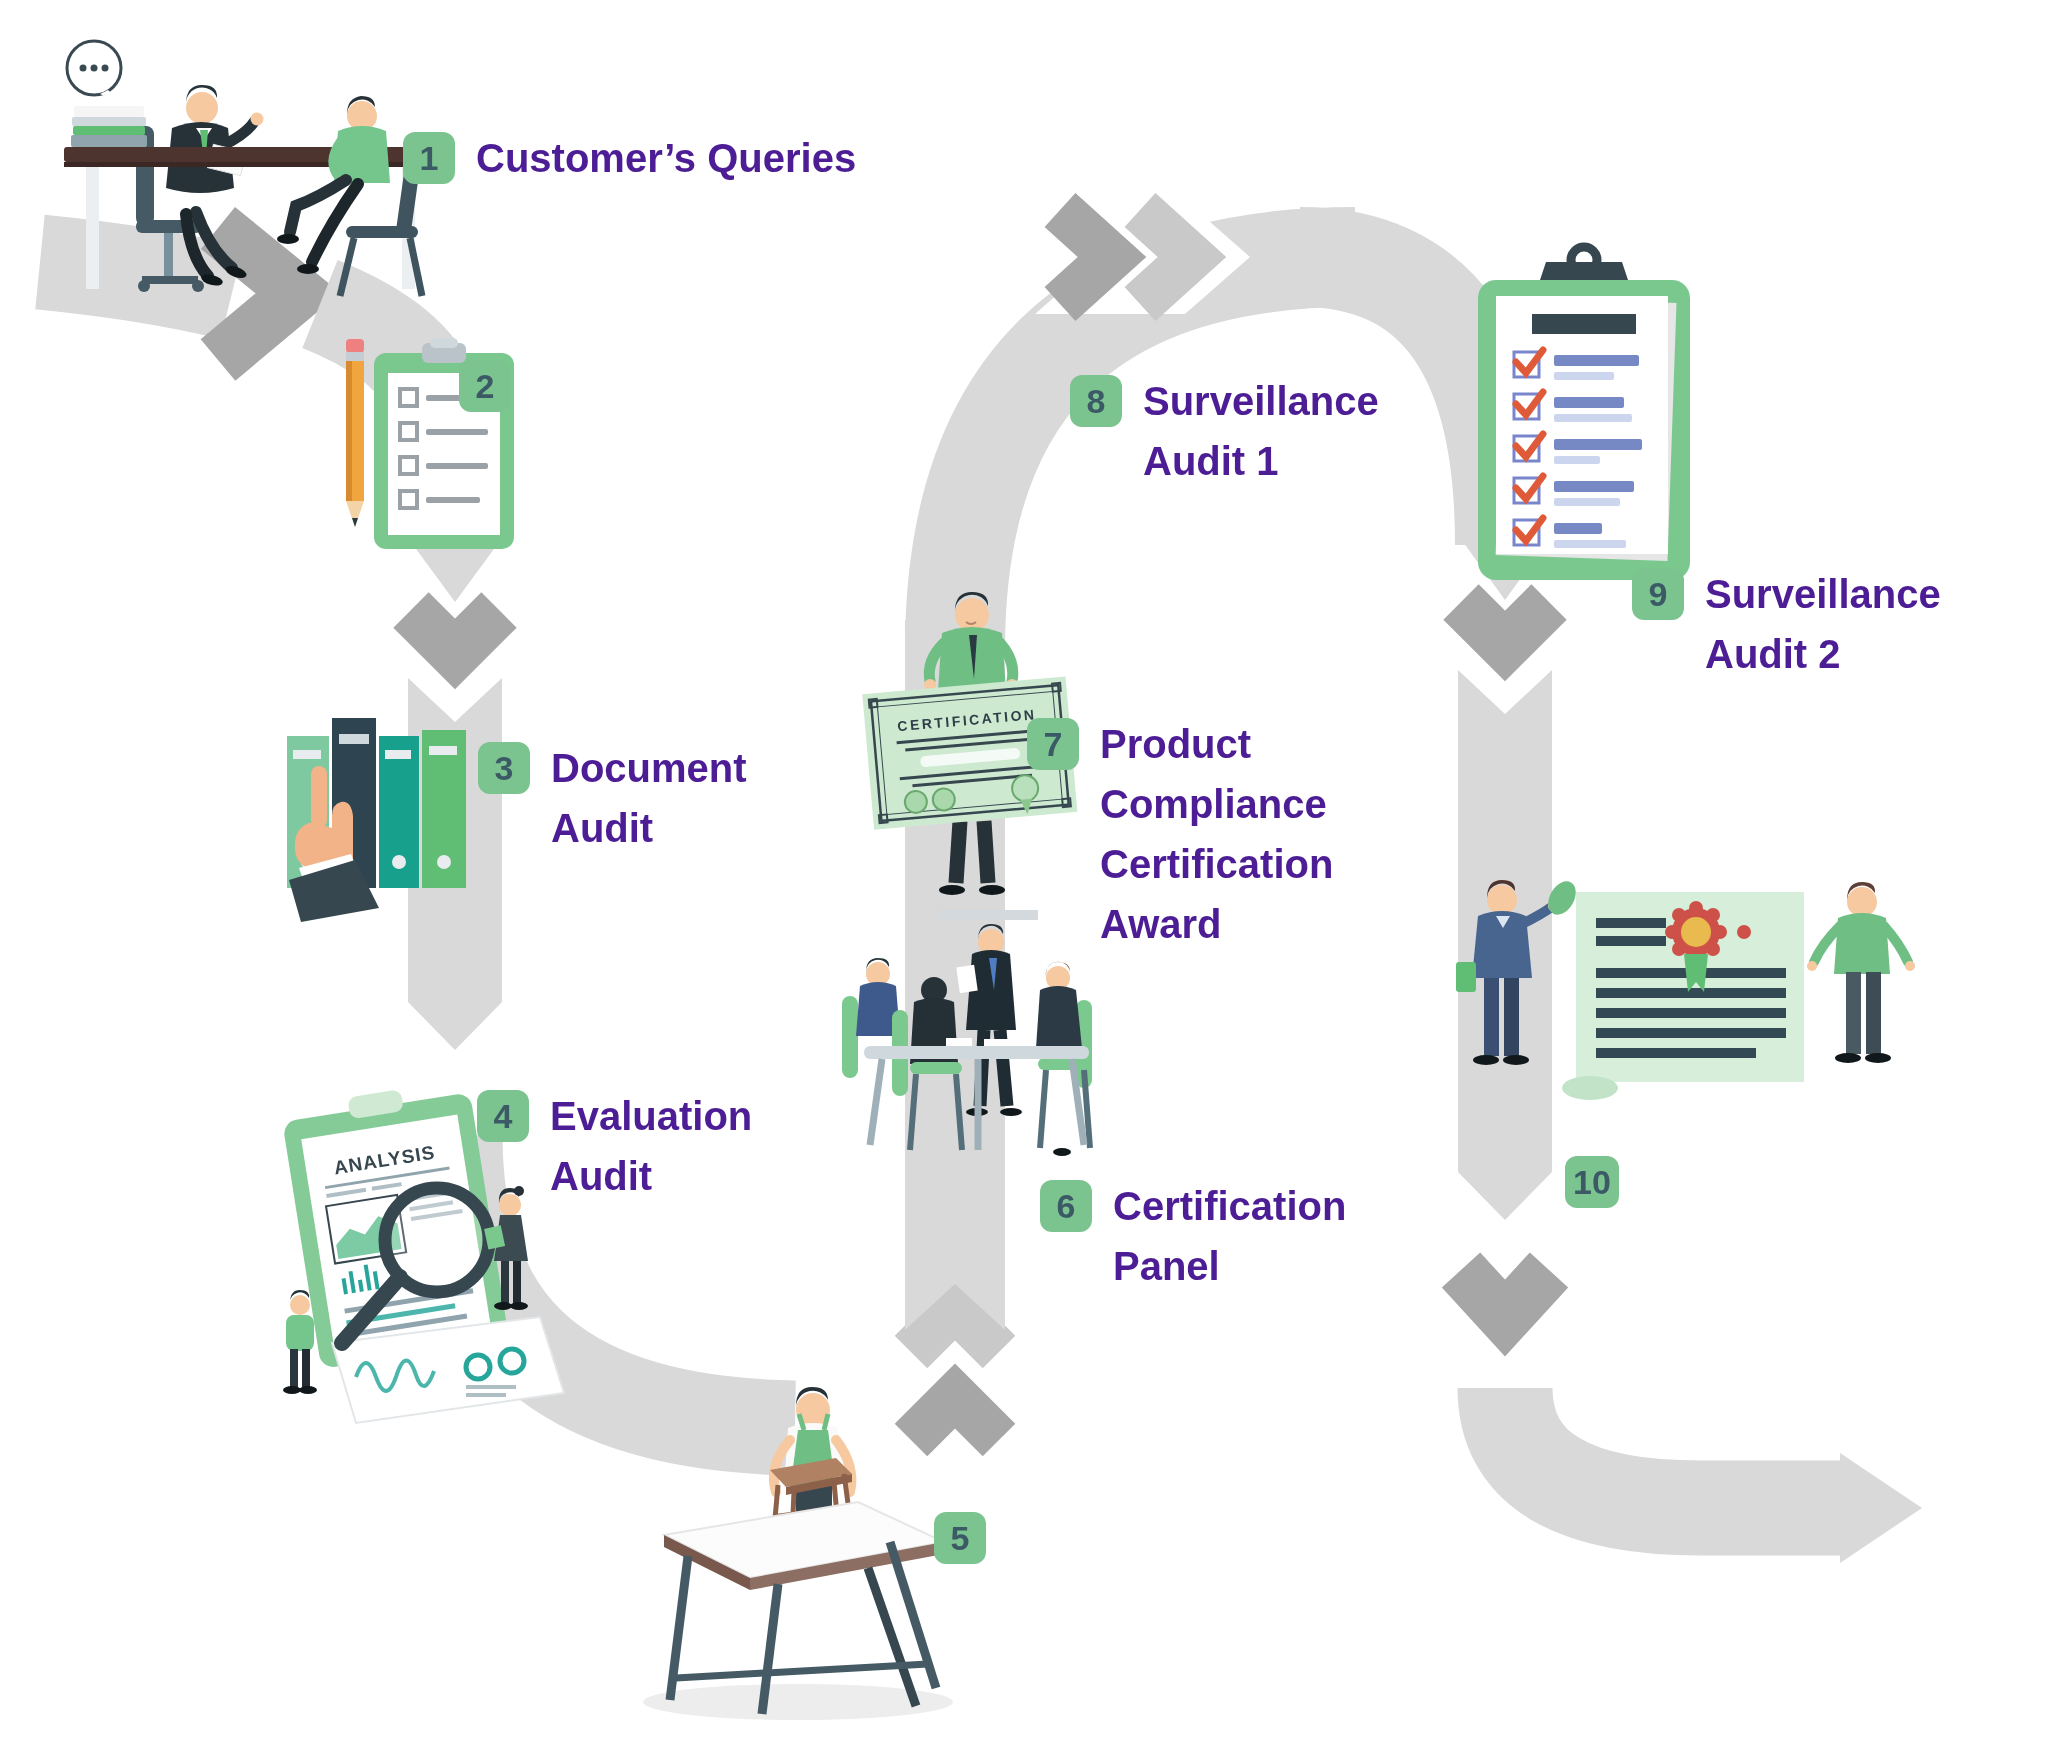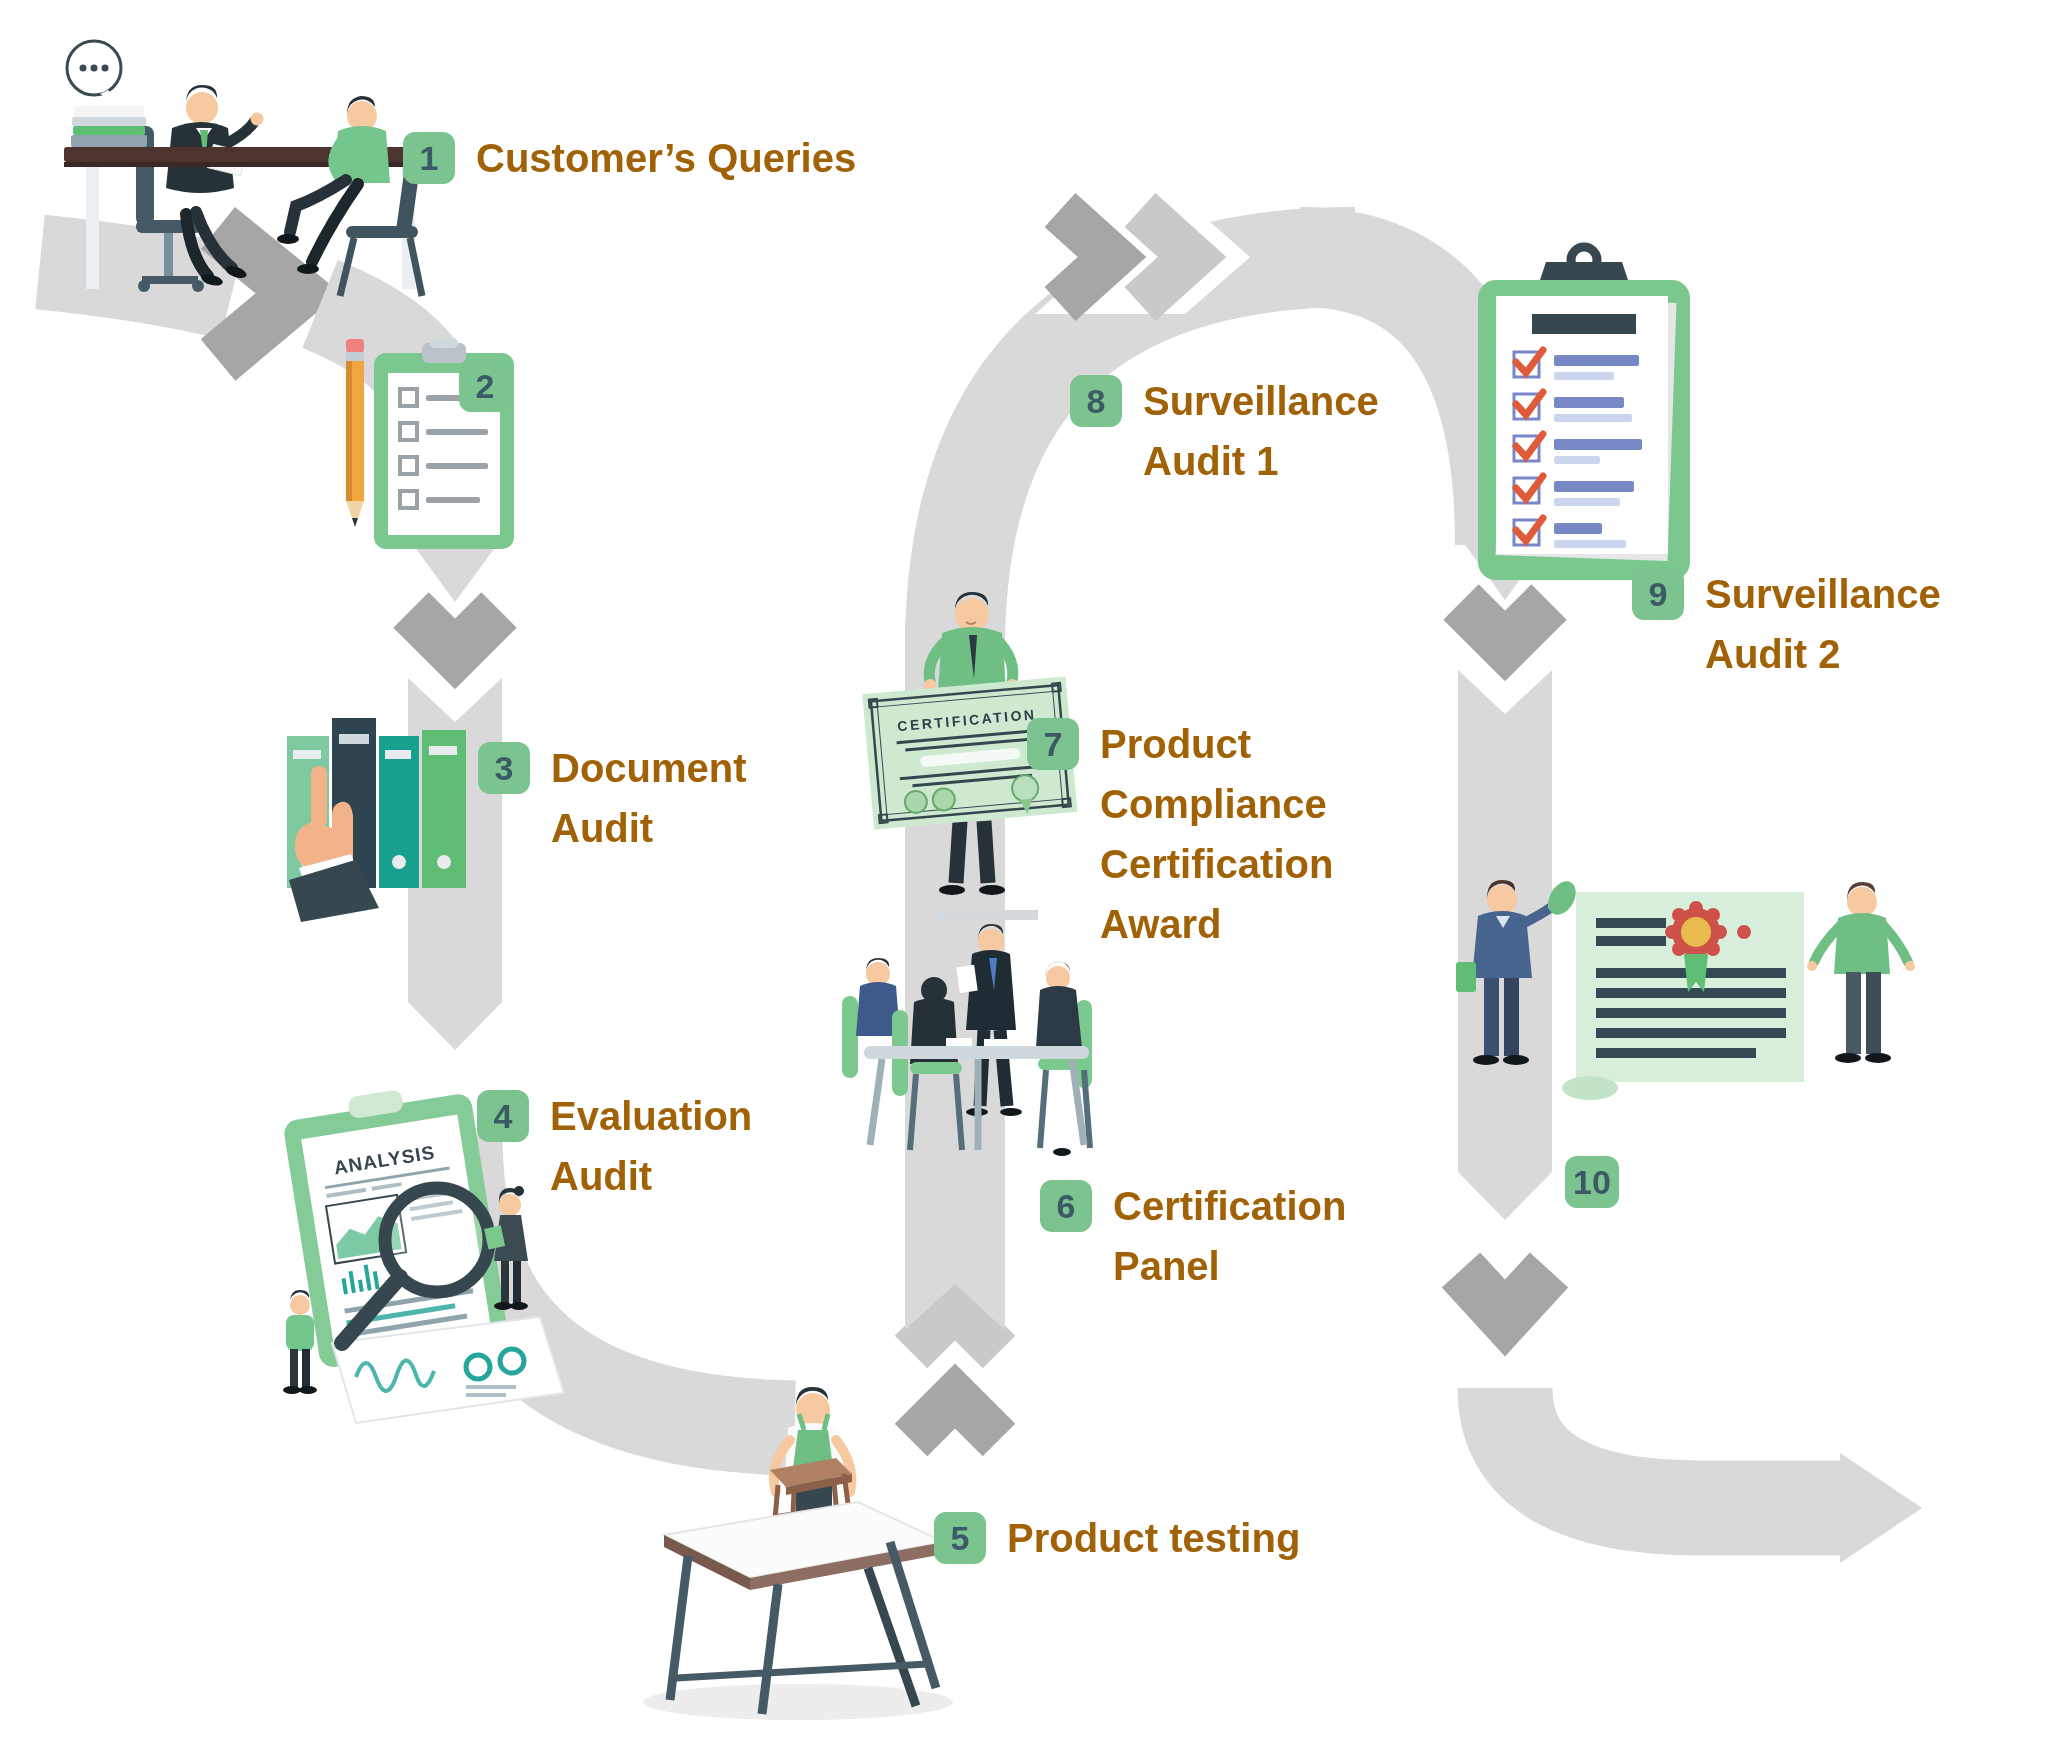--- a/index.html
+++ b/index.html
@@ -4,21 +4,21 @@
 <style>
   html,body{margin:0;padding:0;background:#fff;}
   #canvas{position:relative;width:2048px;height:1754px;background:#ffffff;overflow:hidden;
           font-family:"Liberation Sans",sans-serif;}
   #path-svg{position:absolute;left:0;top:0;z-index:0;}
   .scene{position:absolute;z-index:1;}
   .step{position:absolute;display:flex;align-items:flex-start;z-index:3;}
   .badge{min-width:52px;height:52px;border-radius:12px;background:#7bc490;color:#3c5a66;
          font-weight:bold;font-size:34px;display:flex;align-items:center;justify-content:center;
          margin-top:4px;padding:0 8px;box-sizing:border-box;flex:0 0 auto;}
-  .label{margin-left:21px;font-weight:bold;font-size:40px;line-height:1.5;color:#a16207;
+  .label{margin-left:21px;font-weight:bold;font-size:40px;line-height:1.5;color:#4c1d95;
          white-space:pre-line;}
   .s1{left:403px;top:128px}
   .s2{left:459px;top:356px}
   .s3{left:478px;top:738px}
   .s4{left:477px;top:1086px}
   .s5{left:934px;top:1508px}
   .s6{left:1040px;top:1176px}
   .s7{left:1027px;top:714px}
   .s8{left:1070px;top:371px}
   .s9{left:1632px;top:564px}
@@ -424,21 +424,20 @@
     <div class="label">Document
 Audit</div>
   </div>
   <div class="step s4">
     <span class="badge">4</span>
     <div class="label">Evaluation
 Audit</div>
   </div>
   <div class="step s5">
     <span class="badge">5</span>
-    <div class="label">Product testing</div>
   </div>
   <div class="step s6">
     <span class="badge">6</span>
     <div class="label">Certification
 Panel</div>
   </div>
   <div class="step s7">
     <span class="badge">7</span>
     <div class="label">Product
 Compliance

